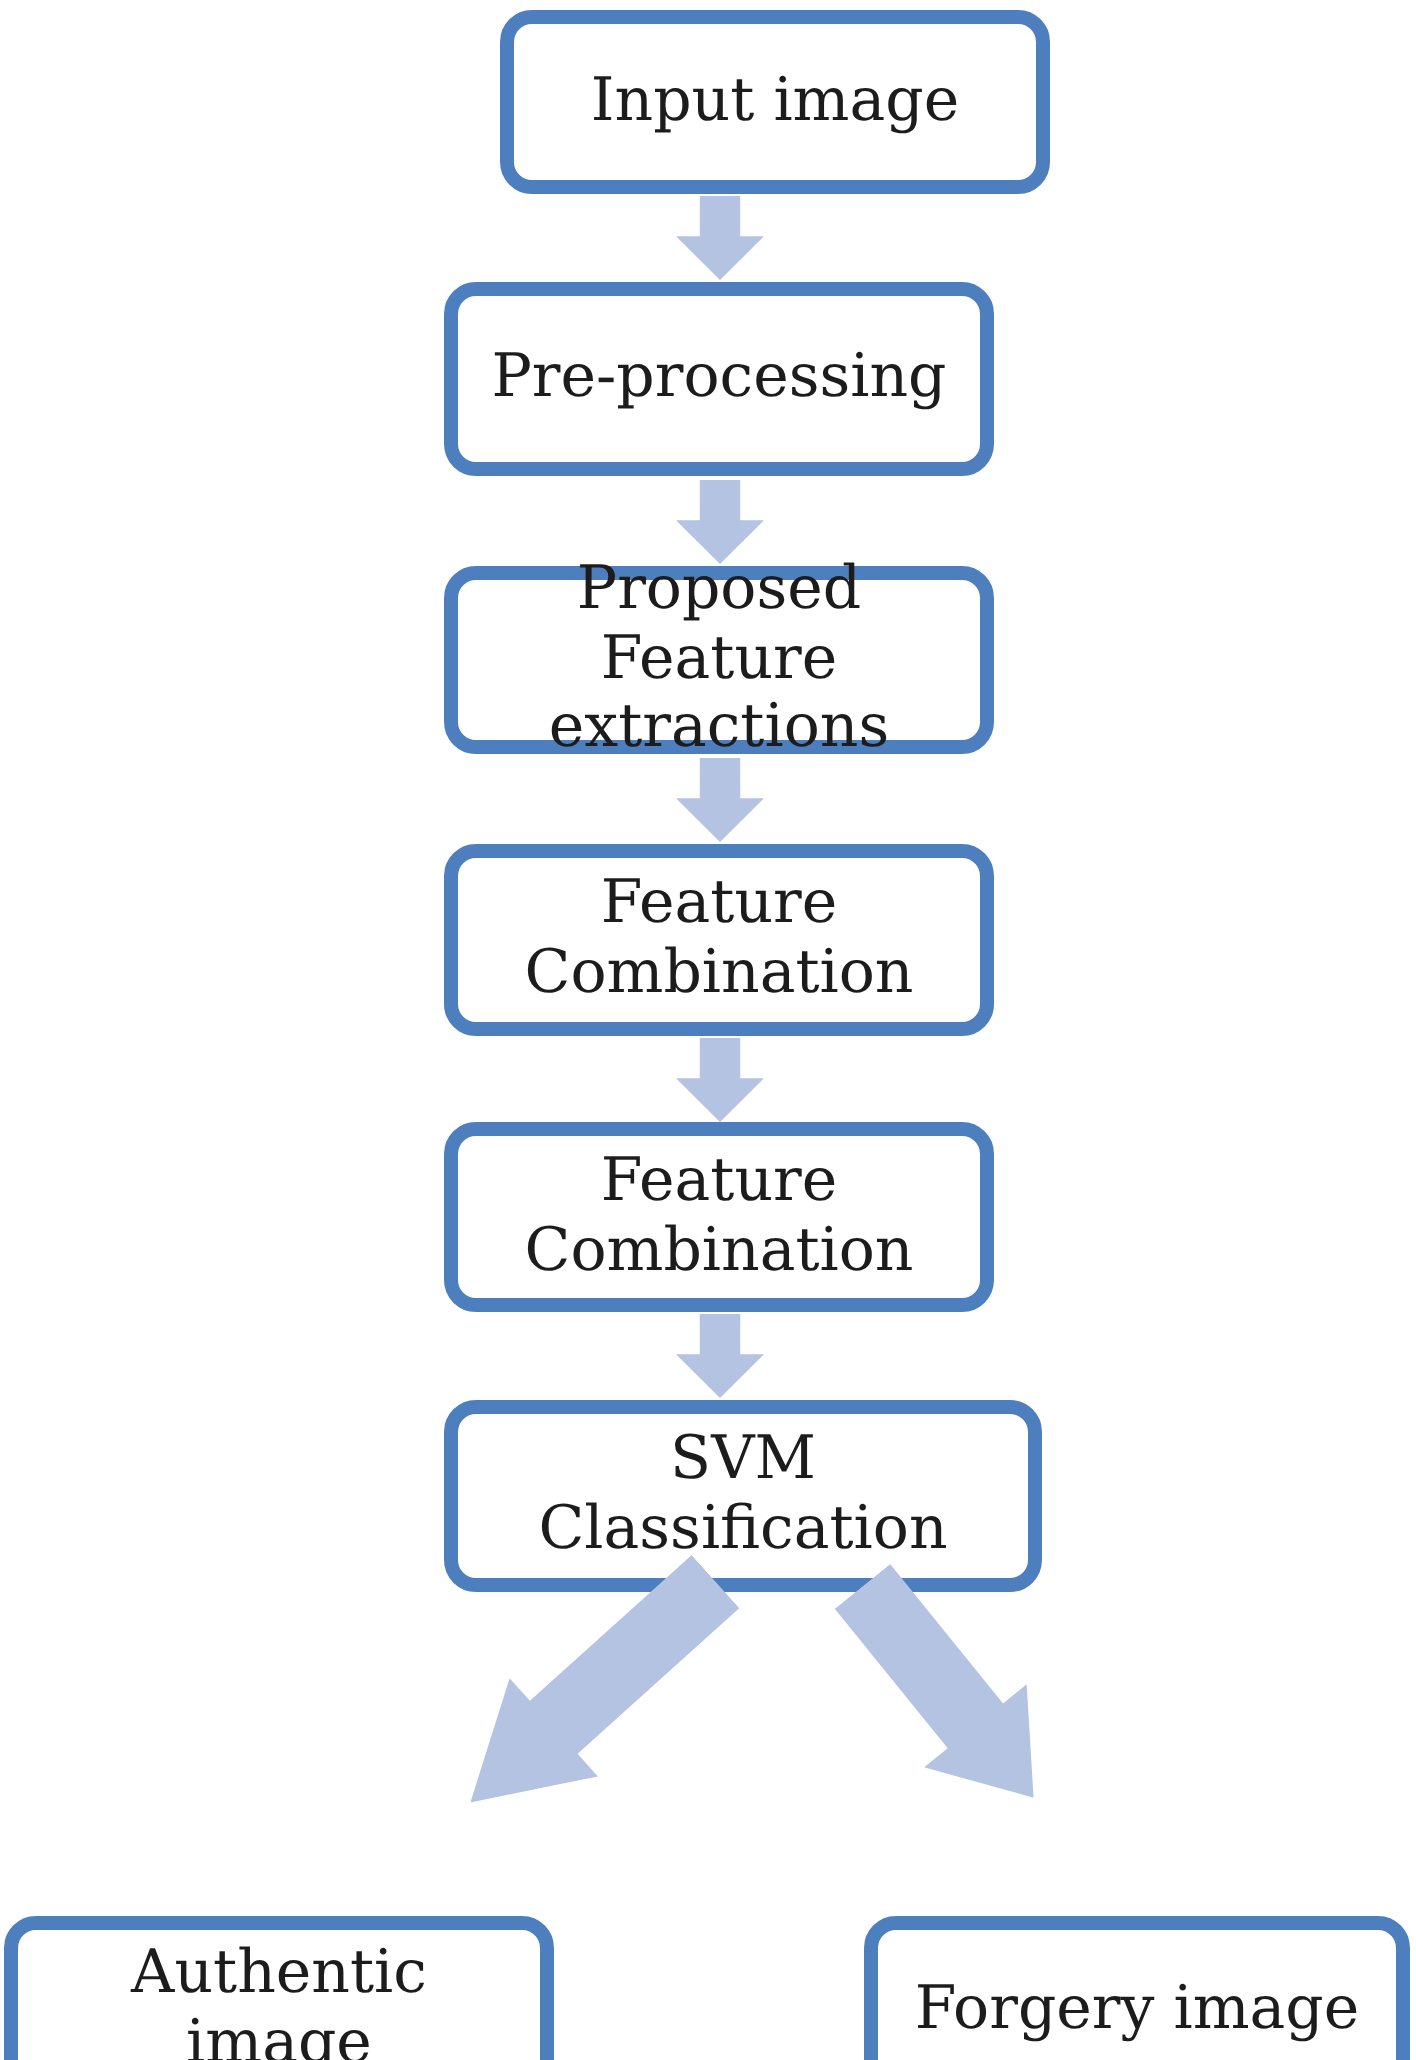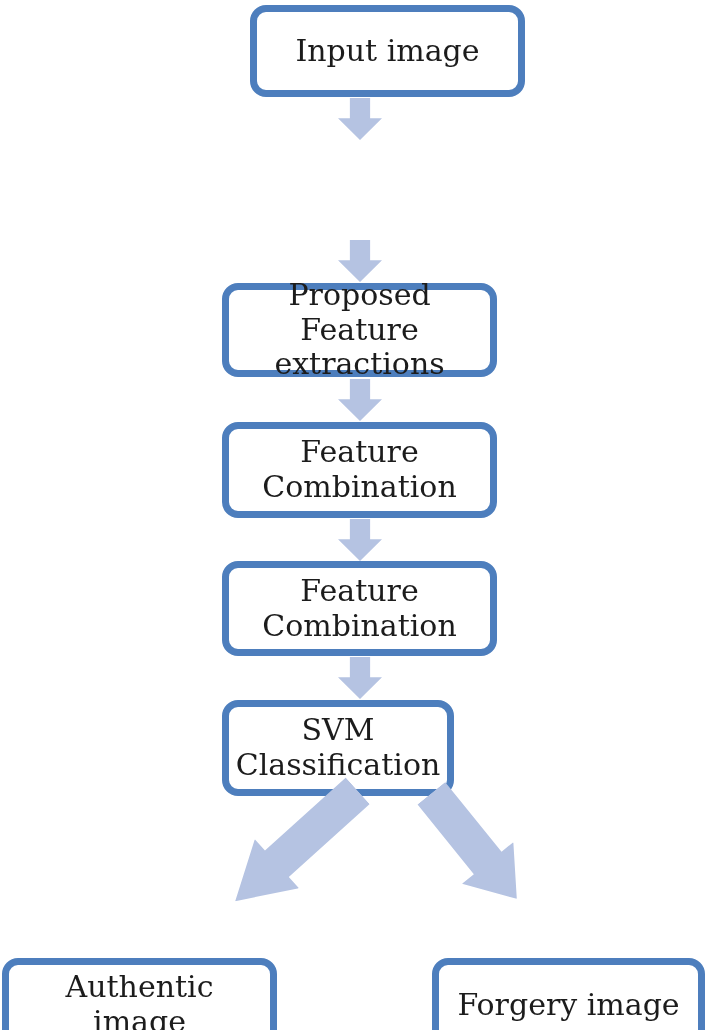--- a/index.html
+++ b/index.html
@@ -58,20 +58,23 @@
 <body>
 
 <div class="stage">
 
   <div class="node" style="left:222px;top:5px;width:275px;height:92px;margin-left:28px;">
     <span>Input image</span>
   </div>
 
   <div class="arrow-down" style="left:338px;top:98px;"></div>
 
+  <div class="node" style="left:222px;top:141px;width:275px;height:97px;">
+    <span>Pre-processing</span>
+  </div>
 
   <div class="arrow-down" style="left:338px;top:240px;"></div>
 
   <div class="node" style="left:222px;top:283px;width:275px;height:94px;justify-content:flex-end;">
     <span>Proposed Feature extractions</span>
   </div>
 
   <div class="arrow-down" style="left:338px;top:379px;"></div>
 
   <div class="node" style="left:222px;top:422px;width:275px;height:96px;">
@@ -79,21 +82,21 @@
   </div>
 
   <div class="arrow-down" style="left:338px;top:519px;"></div>
 
   <div class="node" style="left:222px;top:561px;width:275px;height:95px;">
     <span>Feature Combination</span>
   </div>
 
   <div class="arrow-down" style="left:338px;top:657px;"></div>
 
-  <div class="node" style="left:222px;top:700px;width:232px;height:96px;">
+  <div class="node" style="left:222px;top:700px;width:299px;height:96px;">
     <span>SVM Classification</span>
   </div>
 
   <div class="arrow-diag left"></div>
 
   <div class="arrow-diag right"></div>
 
   <div class="node" style="left:2px;top:930px;width:275px;height:94px;margin-top:28px;">
     <span>Authentic image</span>
   </div>

